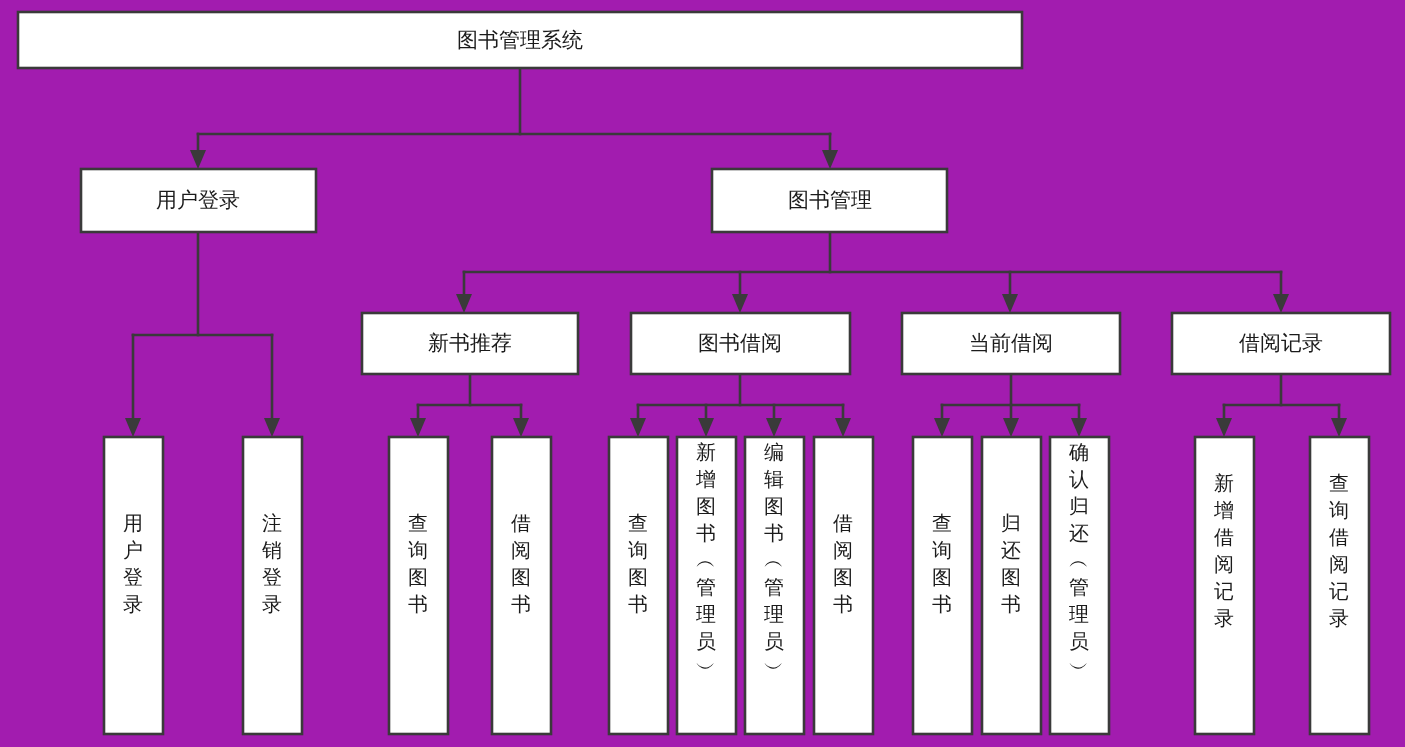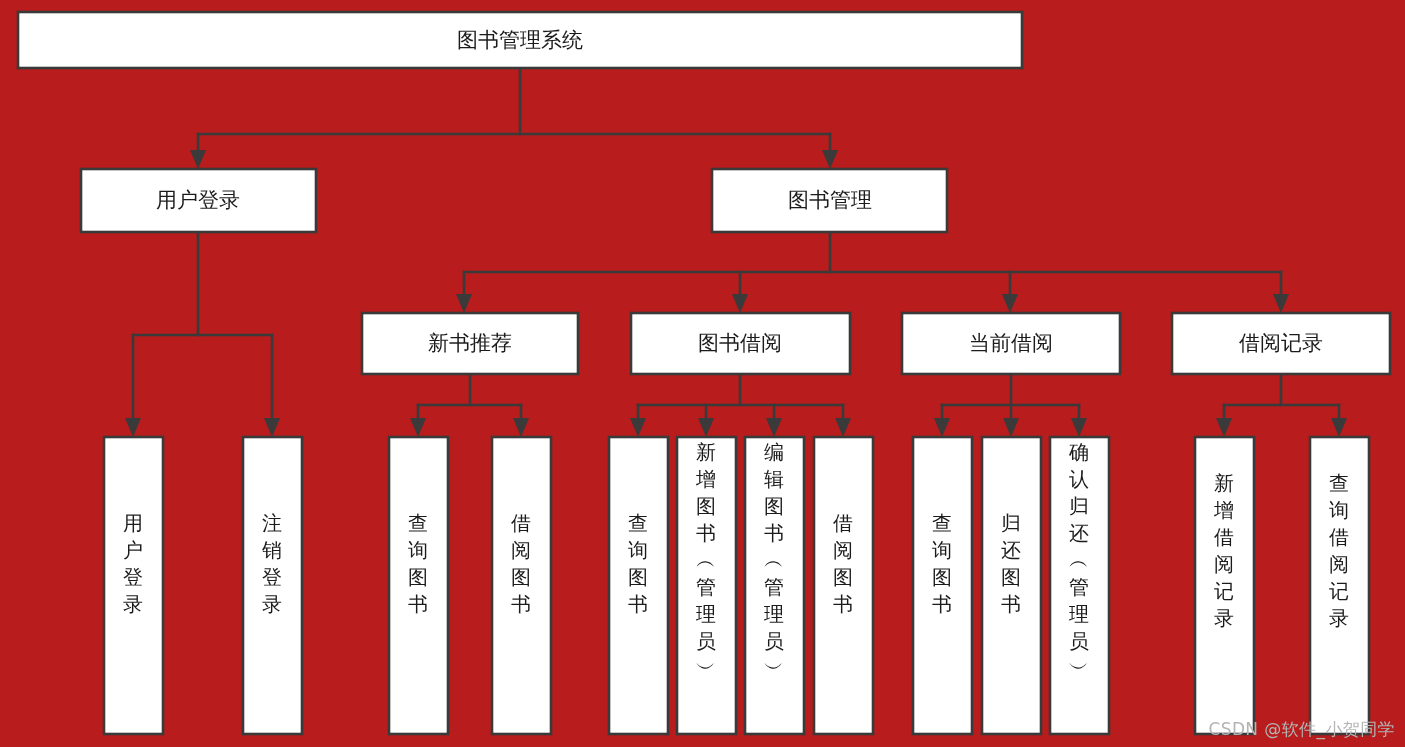--- a/index.html
+++ b/index.html
@@ -7,21 +7,21 @@
     padding: 0;
     background: #ffffff;
   }
   body {
     font-family: "DejaVu Sans", "Liberation Sans", sans-serif;
   }
   #diagram-root {
     position: relative;
     width: 1405px;
     height: 747px;
-    background: #b91c1c;
+    background: #a21caf;
     overflow: hidden;
   }
   svg#flowchart {
     position: absolute;
     left: 0;
     top: 0;
     width: 1405px;
     height: 747px;
   }
   .node-box {
@@ -220,14 +220,13 @@
       <rect class="node-box" x="1195" y="437" width="59" height="297"></rect>
       <text class="node-label-v" x="1224" y="490"><tspan x="1224" dy="0">新</tspan><tspan x="1224" dy="27">增</tspan><tspan x="1224" dy="27">借</tspan><tspan x="1224" dy="27">阅</tspan><tspan x="1224" dy="27">记</tspan><tspan x="1224" dy="27">录</tspan></text>
     </g>
     <g>
       <rect class="node-box" x="1310" y="437" width="59" height="297"></rect>
       <text class="node-label-v" x="1339" y="490"><tspan x="1339" dy="0">查</tspan><tspan x="1339" dy="27">询</tspan><tspan x="1339" dy="27">借</tspan><tspan x="1339" dy="27">阅</tspan><tspan x="1339" dy="27">记</tspan><tspan x="1339" dy="27">录</tspan></text>
     </g>
 
   </svg>
 
-  <div class="watermark">CSDN @软件_小贺同学</div>
 </div>
 
 </body></html>

